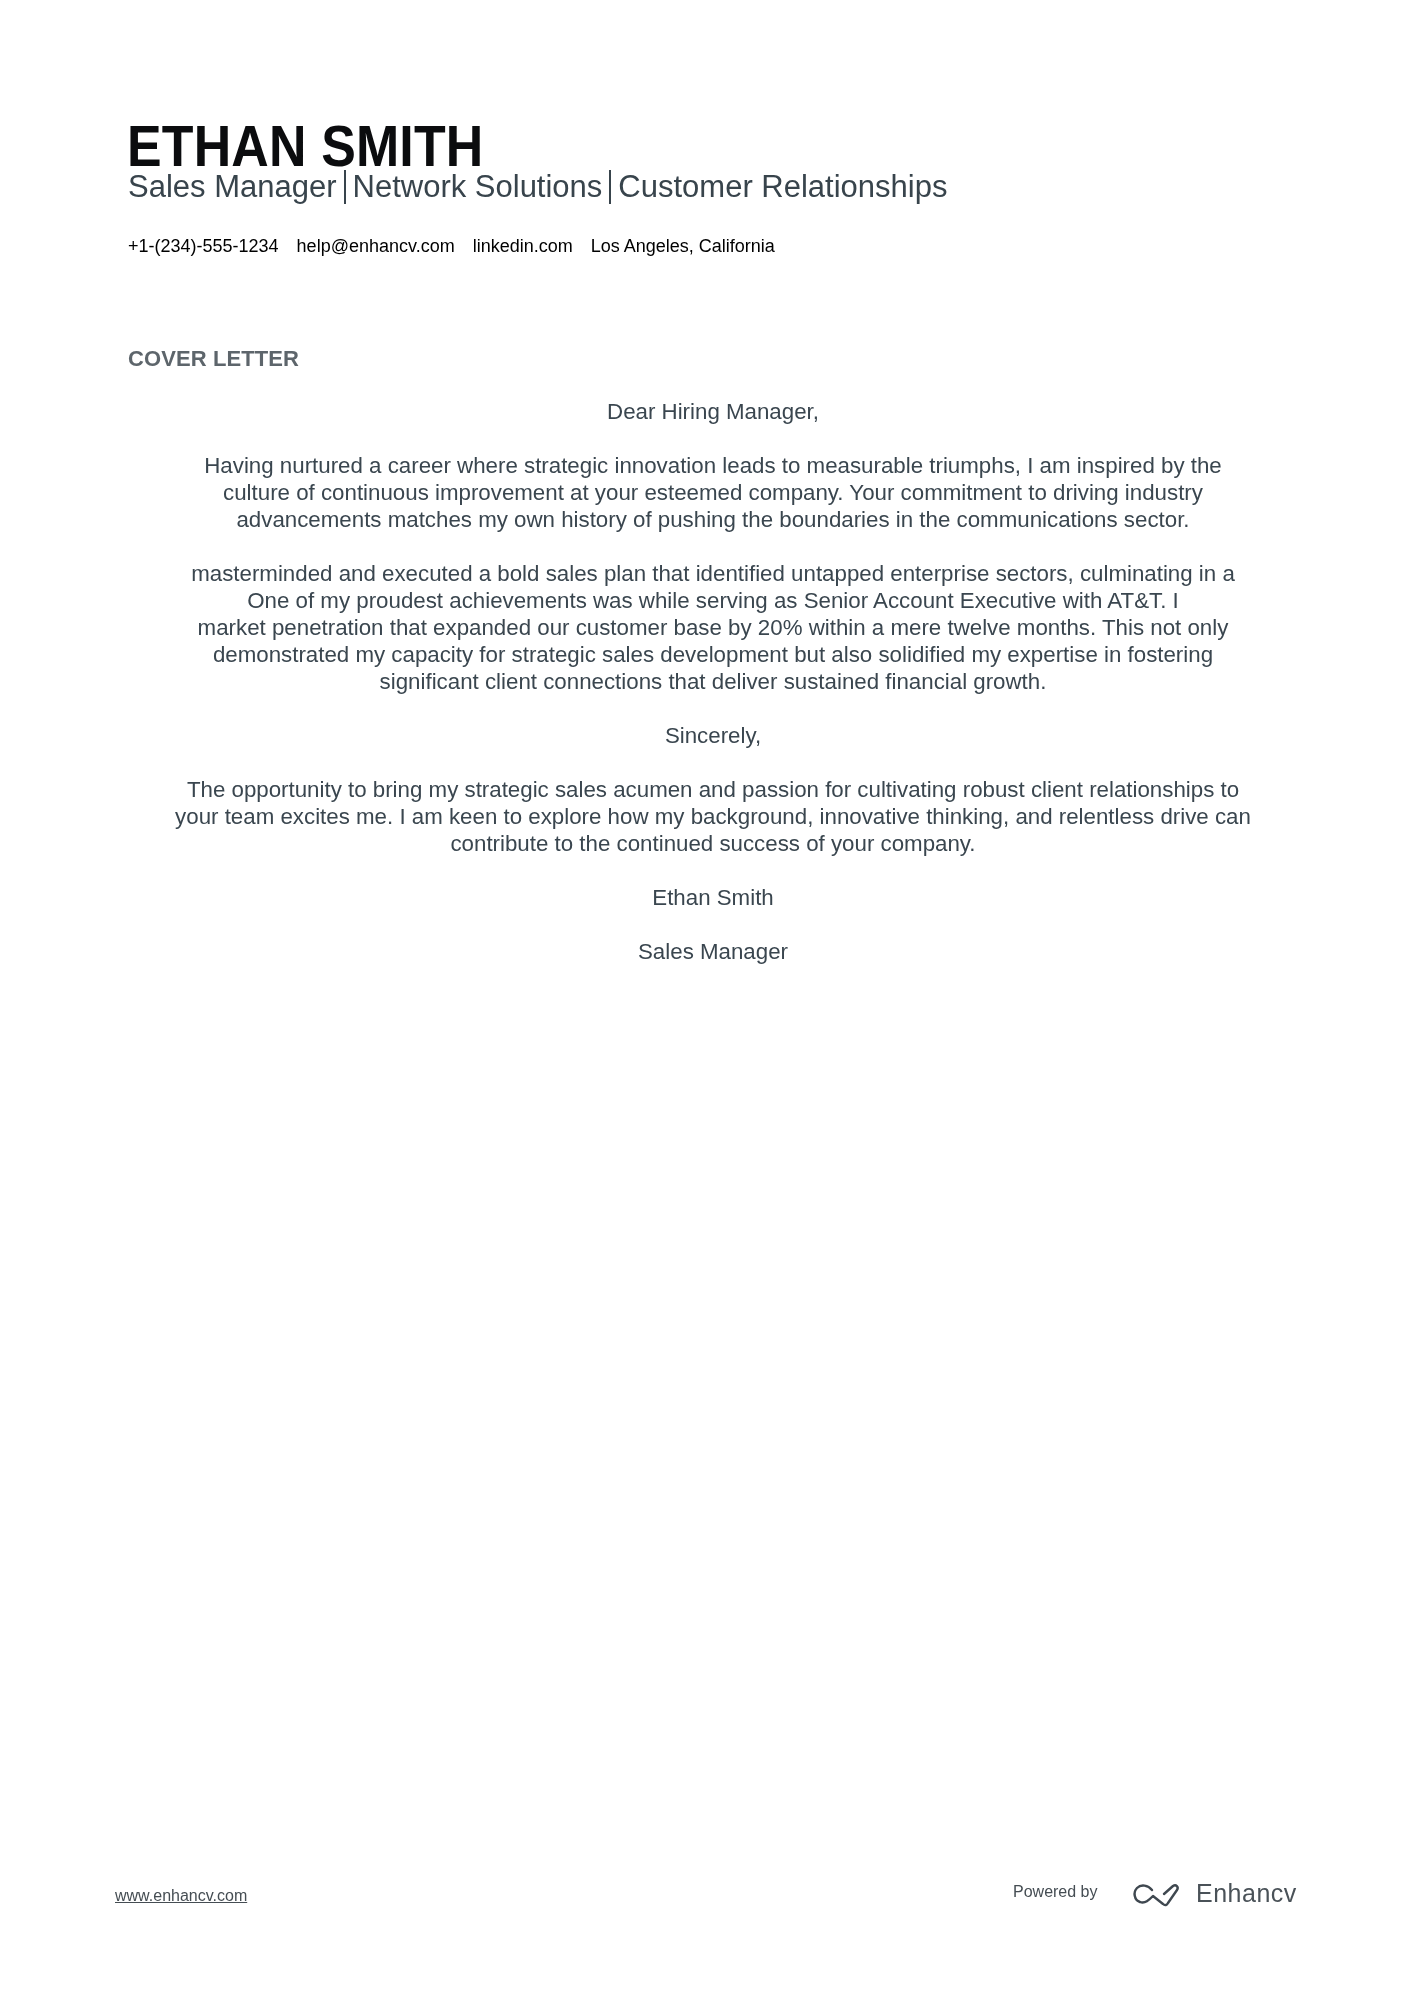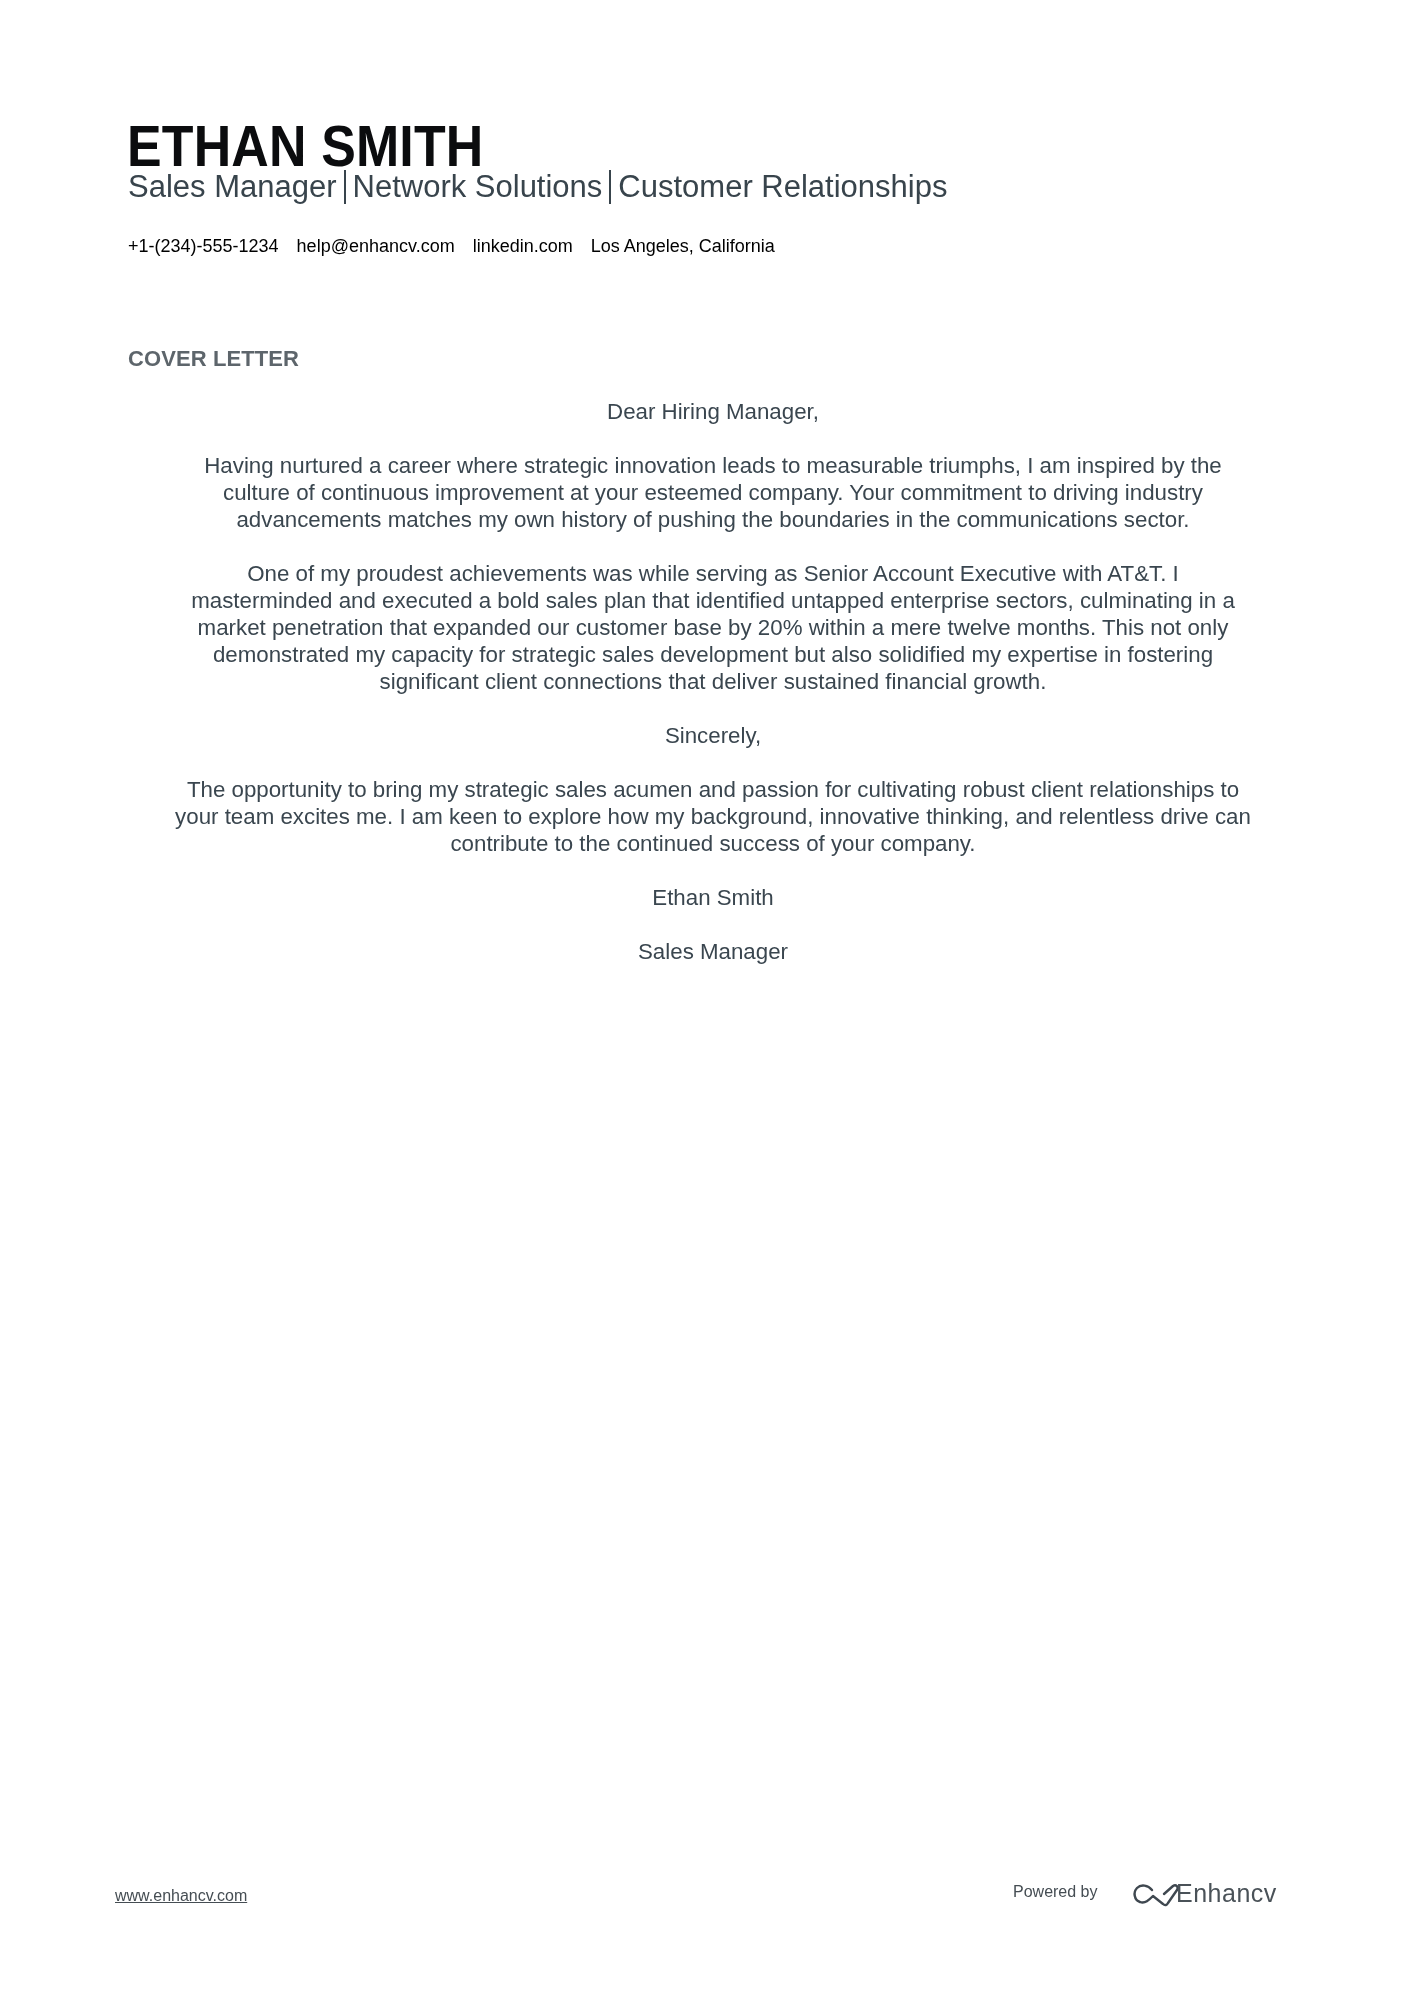--- a/index.html
+++ b/index.html
@@ -21,21 +21,21 @@
 
   .body-text { position: absolute; left: 128px; top: 398px; width: 1170px;
                font-size: 22.3px; color: #3a464f; line-height: 27px; }
   .body-text .para { margin: 0 0 27px 0; }
   .body-text .line { display: block; white-space: nowrap; }
 
   .footer-url { left: 115px; top: 1886px; font-size: 16px; color: #454d53; line-height: 20px; text-decoration: underline; }
   .powered { left: 1013px; top: 1882px; font-size: 16px; color: #454d53; line-height: 20px; }
   .logo { position: absolute; left: 1132px; top: 1880px; width: 160px; height: 30px; }
   .logo svg { position: absolute; left: 0; top: 2px; }
-  .logo .logo-text { position: absolute; left: 44px; top: -2px; font-size: 25px; color: #4a5258;
+  .logo .logo-text { position: absolute; left: 64px; top: -2px; font-size: 25px; color: #4a5258;
                      letter-spacing: 0.5px; line-height: 30px; }
 </style>
 </head>
 <body>
 
 <div class="page">
 
   <div class="abs name">ETHAN SMITH</div>
 
   <div class="abs subtitle">
@@ -51,22 +51,22 @@
   <div class="body-text">
     <div class="para">Dear Hiring Manager,</div>
 
     <div class="para">
       <span class="line">Having nurtured a career where strategic innovation leads to measurable triumphs, I am inspired by the</span>
       <span class="line">culture of continuous improvement at your esteemed company. Your commitment to driving industry</span>
       <span class="line">advancements matches my own history of pushing the boundaries in the communications sector.</span>
     </div>
 
     <div class="para">
+      <span class="line">masterminded and executed a bold sales plan that identified untapped enterprise sectors, culminating in a</span>
       <span class="line">One of my proudest achievements was while serving as Senior Account Executive with AT&amp;T. I</span>
-      <span class="line">masterminded and executed a bold sales plan that identified untapped enterprise sectors, culminating in a</span>
       <span class="line">market penetration that expanded our customer base by 20% within a mere twelve months. This not only</span>
       <span class="line">demonstrated my capacity for strategic sales development but also solidified my expertise in fostering</span>
       <span class="line">significant client connections that deliver sustained financial growth.</span>
     </div>
 
     <div class="para">Sincerely,</div>
 
     <div class="para">
       <span class="line">The opportunity to bring my strategic sales acumen and passion for cultivating robust client relationships to</span>
       <span class="line">your team excites me. I am keen to explore how my background, innovative thinking, and relentless drive can</span>

